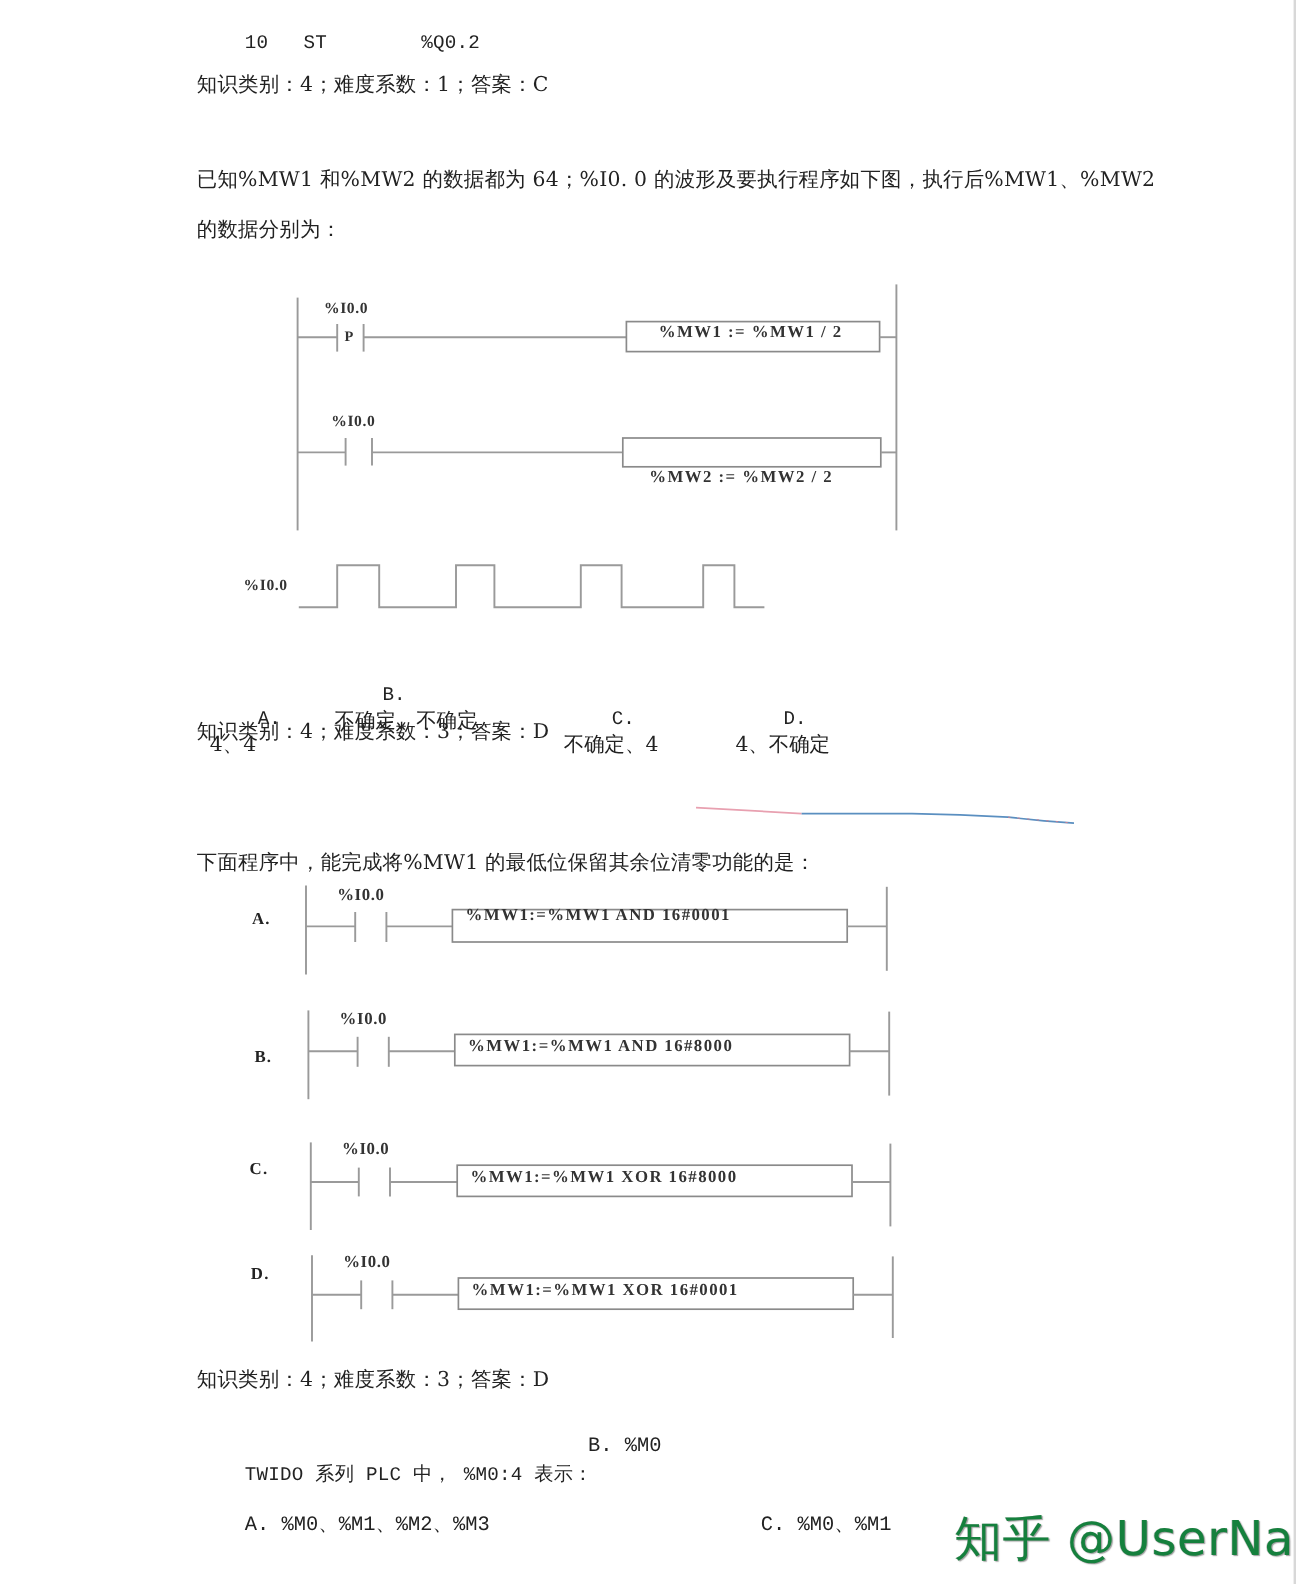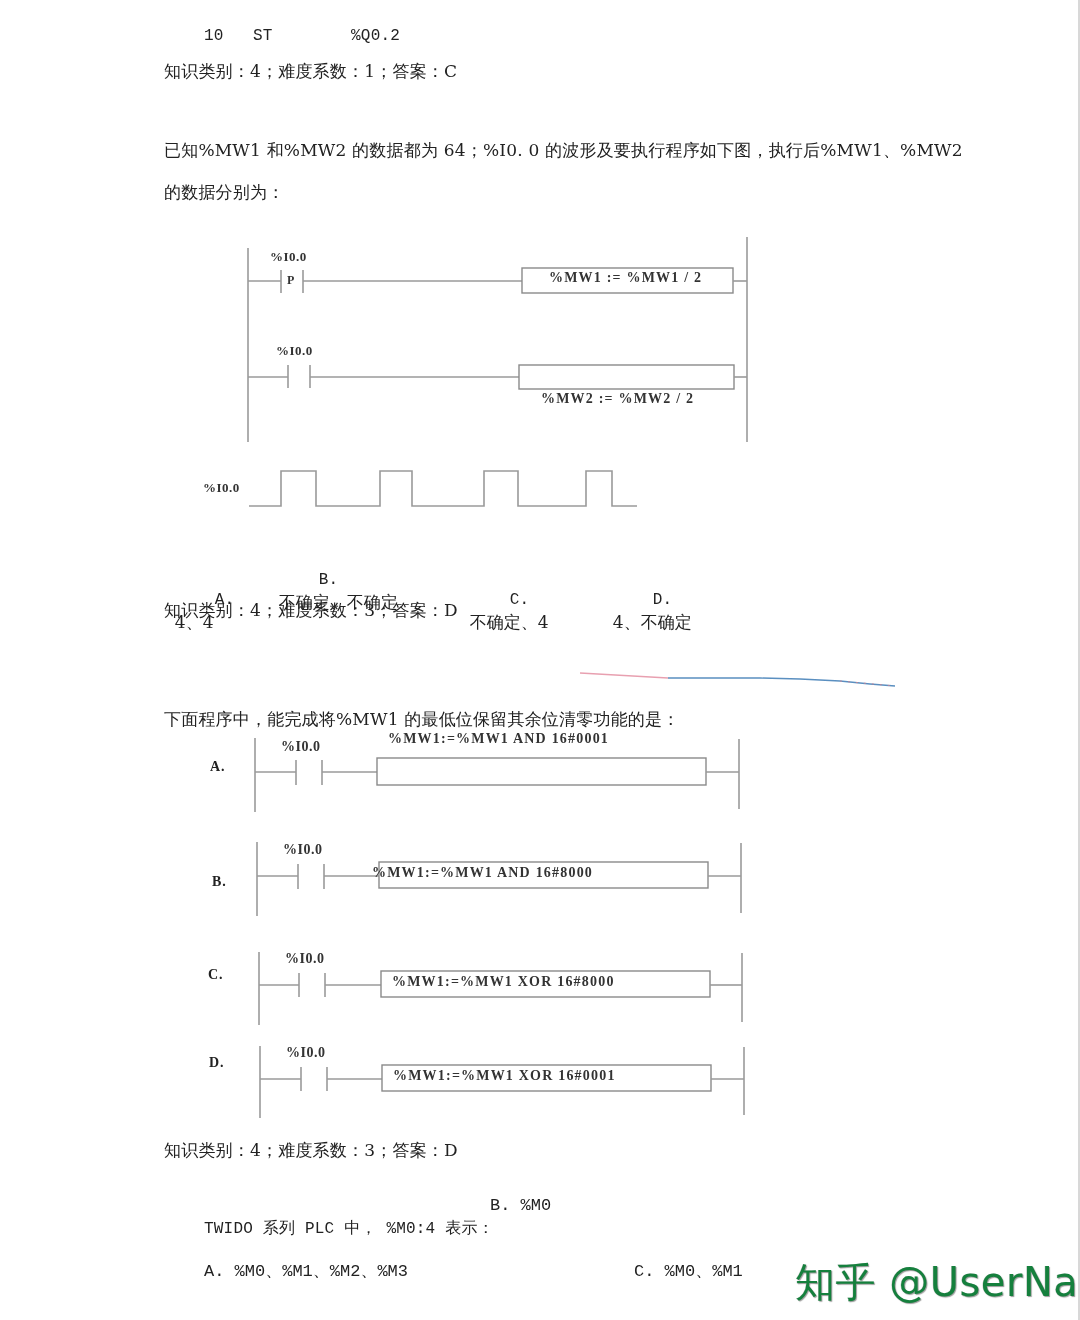--- a/index.html
+++ b/index.html
@@ -140,25 +140,25 @@
   <line class="lad-line" x1="260" y1="1079" x2="301" y2="1079"></line>
   <line class="lad-line" x1="301" y1="1067" x2="301" y2="1091"></line>
   <line class="lad-line" x1="327" y1="1067" x2="327" y2="1091"></line>
   <line class="lad-line" x1="327" y1="1079" x2="382" y2="1079"></line>
   <rect class="lad-box" x="382" y="1065" width="329" height="26"></rect>
   <line class="lad-line" x1="711" y1="1079" x2="744" y2="1079"></line>
 </svg>
 
 <div class="lad-letter" style="left:210px;top:759px;">A.</div>
 <div class="lad-label" style="left:281px;top:739px;font-size:14px;">%I0.0</div>
-<div class="lad-op" style="left:388px;top:731px;">%MW1:=%MW1 AND 16#0001</div>
+<div class="lad-op" style="left:388px;top:756px;">%MW1:=%MW1 AND 16#0001</div>
 
 <div class="lad-letter" style="left:212px;top:874px;">B.</div>
 <div class="lad-label" style="left:283px;top:842px;font-size:14px;">%I0.0</div>
-<div class="lad-op" style="left:372px;top:865px;">%MW1:=%MW1 AND 16#8000</div>
+<div class="lad-op" style="left:390px;top:865px;">%MW1:=%MW1 AND 16#8000</div>
 
 <div class="lad-letter" style="left:208px;top:967px;">C.</div>
 <div class="lad-label" style="left:285px;top:951px;font-size:14px;">%I0.0</div>
 <div class="lad-op" style="left:392px;top:974px;">%MW1:=%MW1 XOR 16#8000</div>
 
 <div class="lad-letter" style="left:209px;top:1055px;">D.</div>
 <div class="lad-label" style="left:286px;top:1045px;font-size:14px;">%I0.0</div>
 <div class="lad-op" style="left:393px;top:1068px;">%MW1:=%MW1 XOR 16#0001</div>
 
 <div class="txt" style="top:1139px;">知识类别：4；难度系数：3；答案：D</div>

